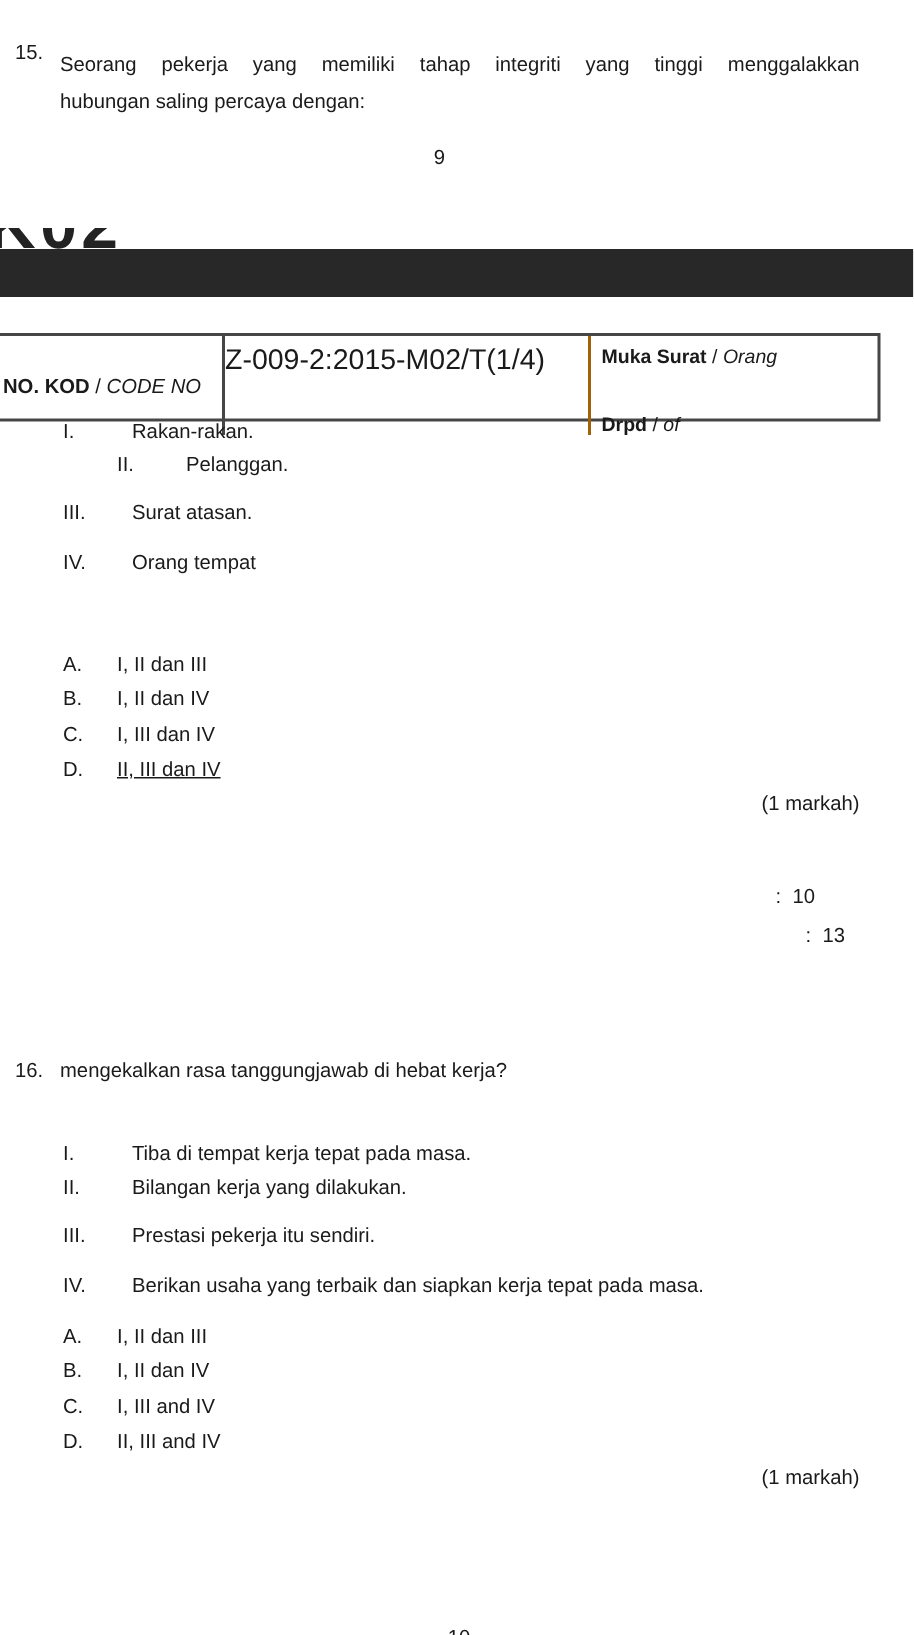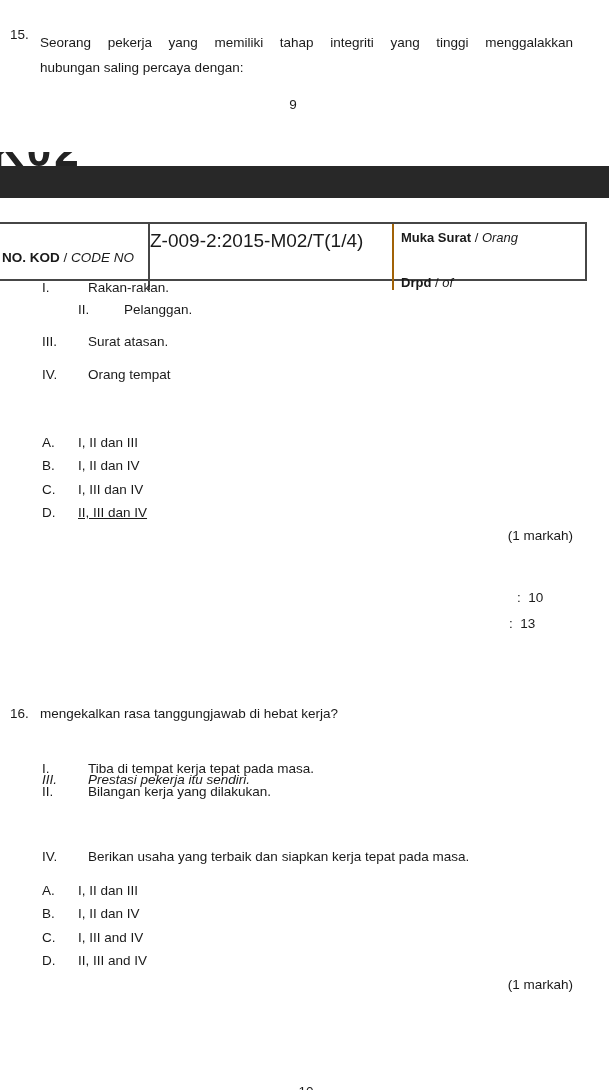--- a/index.html
+++ b/index.html
@@ -114,36 +114,36 @@
   <div class="li-row" style="top:483px;">
     <span class="opt">C.</span><span>I, III dan IV</span>
   </div>
   <div class="li-row" style="top:506px;text-decoration:underline;">
     <span class="opt">D.</span><span>II, III dan IV</span>
   </div>
 
   <div class="marks" style="top:529px;">(1 markah)</div>
 
   <div class="mnote" style="top:591px;left:505px;margin-left:12px;">:  10</div>
-  <div class="mnote" style="top:617px;left:509px;">:  13</div>
+  <div class="mnote" style="top:617px;left:537px;">:  13</div>
 
   <div class="q16">
     <div class="qnum" style="top:702px;">16.</div>
     <div class="qbody" style="top:702px;">
       <div>mengekalkan rasa tanggungjawab di hebat kerja?</div>
     </div>
   </div>
 
   <div class="li-row" style="top:762px;">
     <span class="num">I.</span><span>Tiba di tempat kerja tepat pada masa.</span>
   </div>
   <div class="li-row" style="top:785px;">
     <span class="num">II.</span><span>Bilangan kerja yang dilakukan.</span>
   </div>
-  <div class="li-row" style="top:773px;font-style:italic;">
+  <div class="li-row" style="top:817px;">
     <span class="num">III.</span><span>Prestasi pekerja itu sendiri.</span>
   </div>
   <div class="li-row" style="top:850px;">
     <span class="num">IV.</span><span>Berikan usaha yang terbaik dan siapkan kerja tepat pada masa.</span>
   </div>
 
   <div class="li-row" style="top:884px;">
     <span class="opt">A.</span><span>I, II dan III</span>
   </div>
   <div class="li-row" style="top:907px;">

